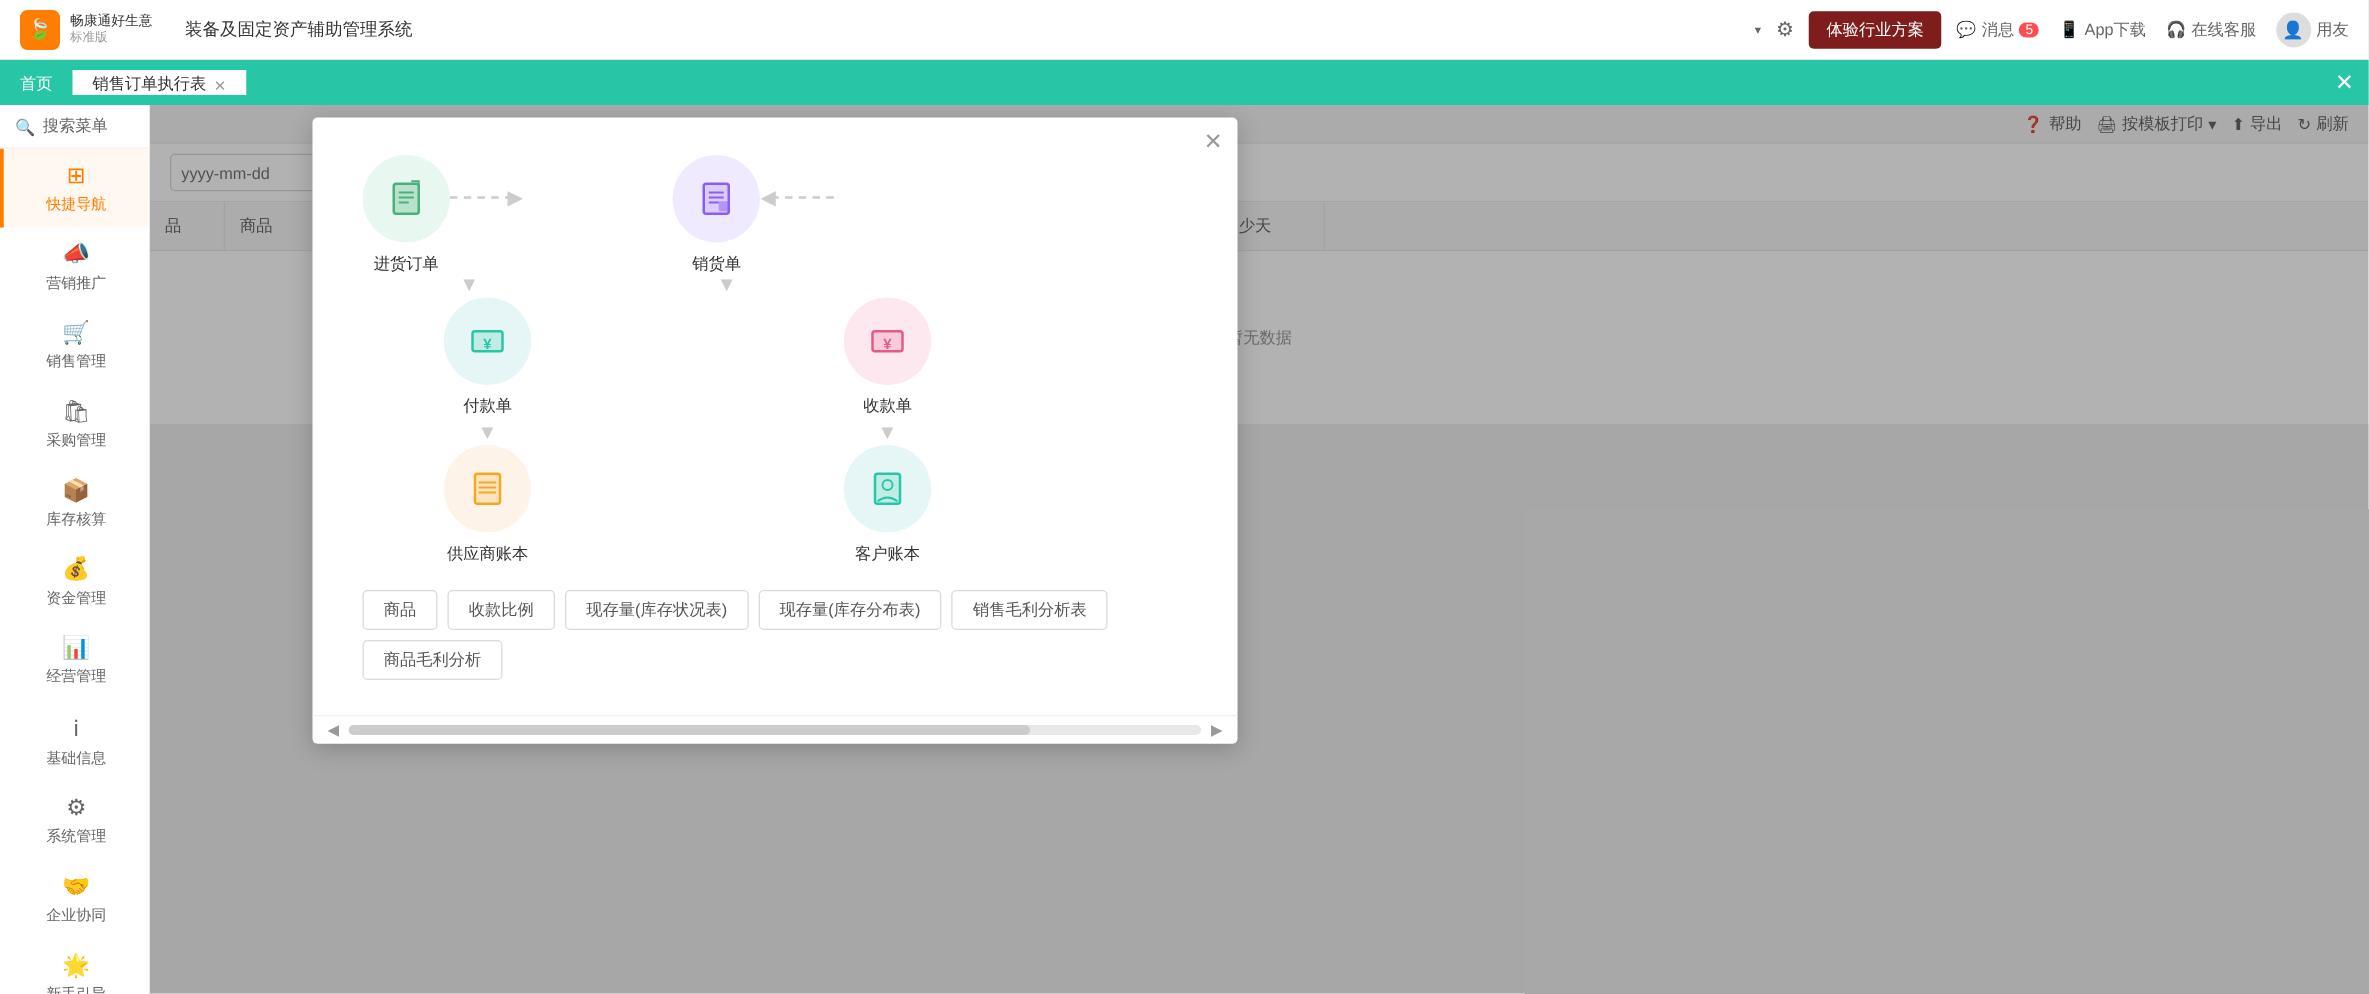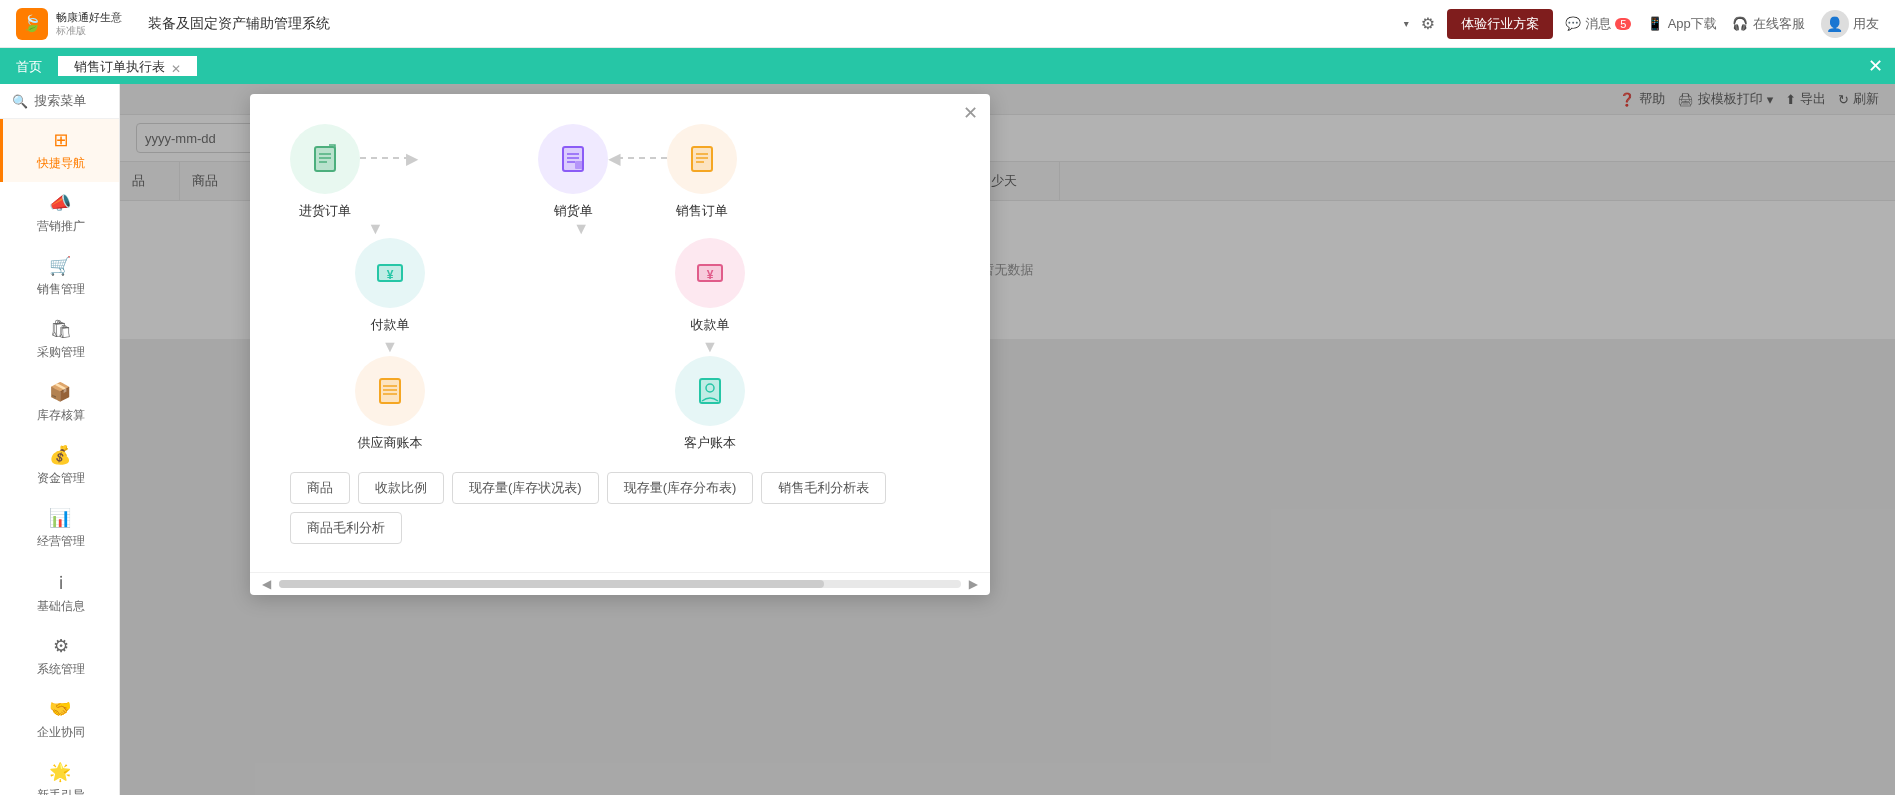--- a/index.html
+++ b/index.html
@@ -358,32 +358,20 @@
                         <line x1="10" y1="19" x2="18" y2="19" stroke="#8b5cf6" stroke-width="1.5"></line>
                         <rect x="18" y="18" width="8" height="8" rx="1" fill="#8b5cf6" opacity="0.5"></rect>
                       </svg>
                   </div>
                   <span class="flow-label">销货单</span>
                 </div>
                 <div style="display:flex; align-items:center; padding-bottom:28px;">
                   <span style="color:#ccc; font-size:16px; margin-right:-4px;">◀</span>
                   <span style="border-top:2px dashed #ccc; width:50px; display:inline-block;"></span>
                 </div>
-                <div class="flow-item">
-                  <div class="flow-circle orange">
-                    <svg width="32" height="32" viewBox="0 0 32 32">
-                        <rect x="6" y="4" width="20" height="24" rx="2" fill="#f5a623" opacity="0.2"></rect>
-                        <rect x="6" y="4" width="20" height="24" rx="2" stroke="#f5a623" stroke-width="2" fill="none"></rect>
-                        <line x1="10" y1="11" x2="22" y2="11" stroke="#f5a623" stroke-width="1.5"></line>
-                        <line x1="10" y1="15" x2="22" y2="15" stroke="#f5a623" stroke-width="1.5"></line>
-                        <line x1="10" y1="19" x2="18" y2="19" stroke="#f5a623" stroke-width="1.5"></line>
-                      </svg>
-                  </div>
-                  <span class="flow-label">销售订单</span>
-                </div>
               </div>
 
               <div style="display:flex; justify-content:flex-start; width:100%; padding-left:35px;">
                 <span style="color:#ccc; font-size:16px;">▼</span>
               </div>
             </div>
           </div>
 
           <div style="display:flex; gap:0; margin-bottom:0;">
             <div style="display:flex; flex-direction:column; align-items:center; width:200px;">

